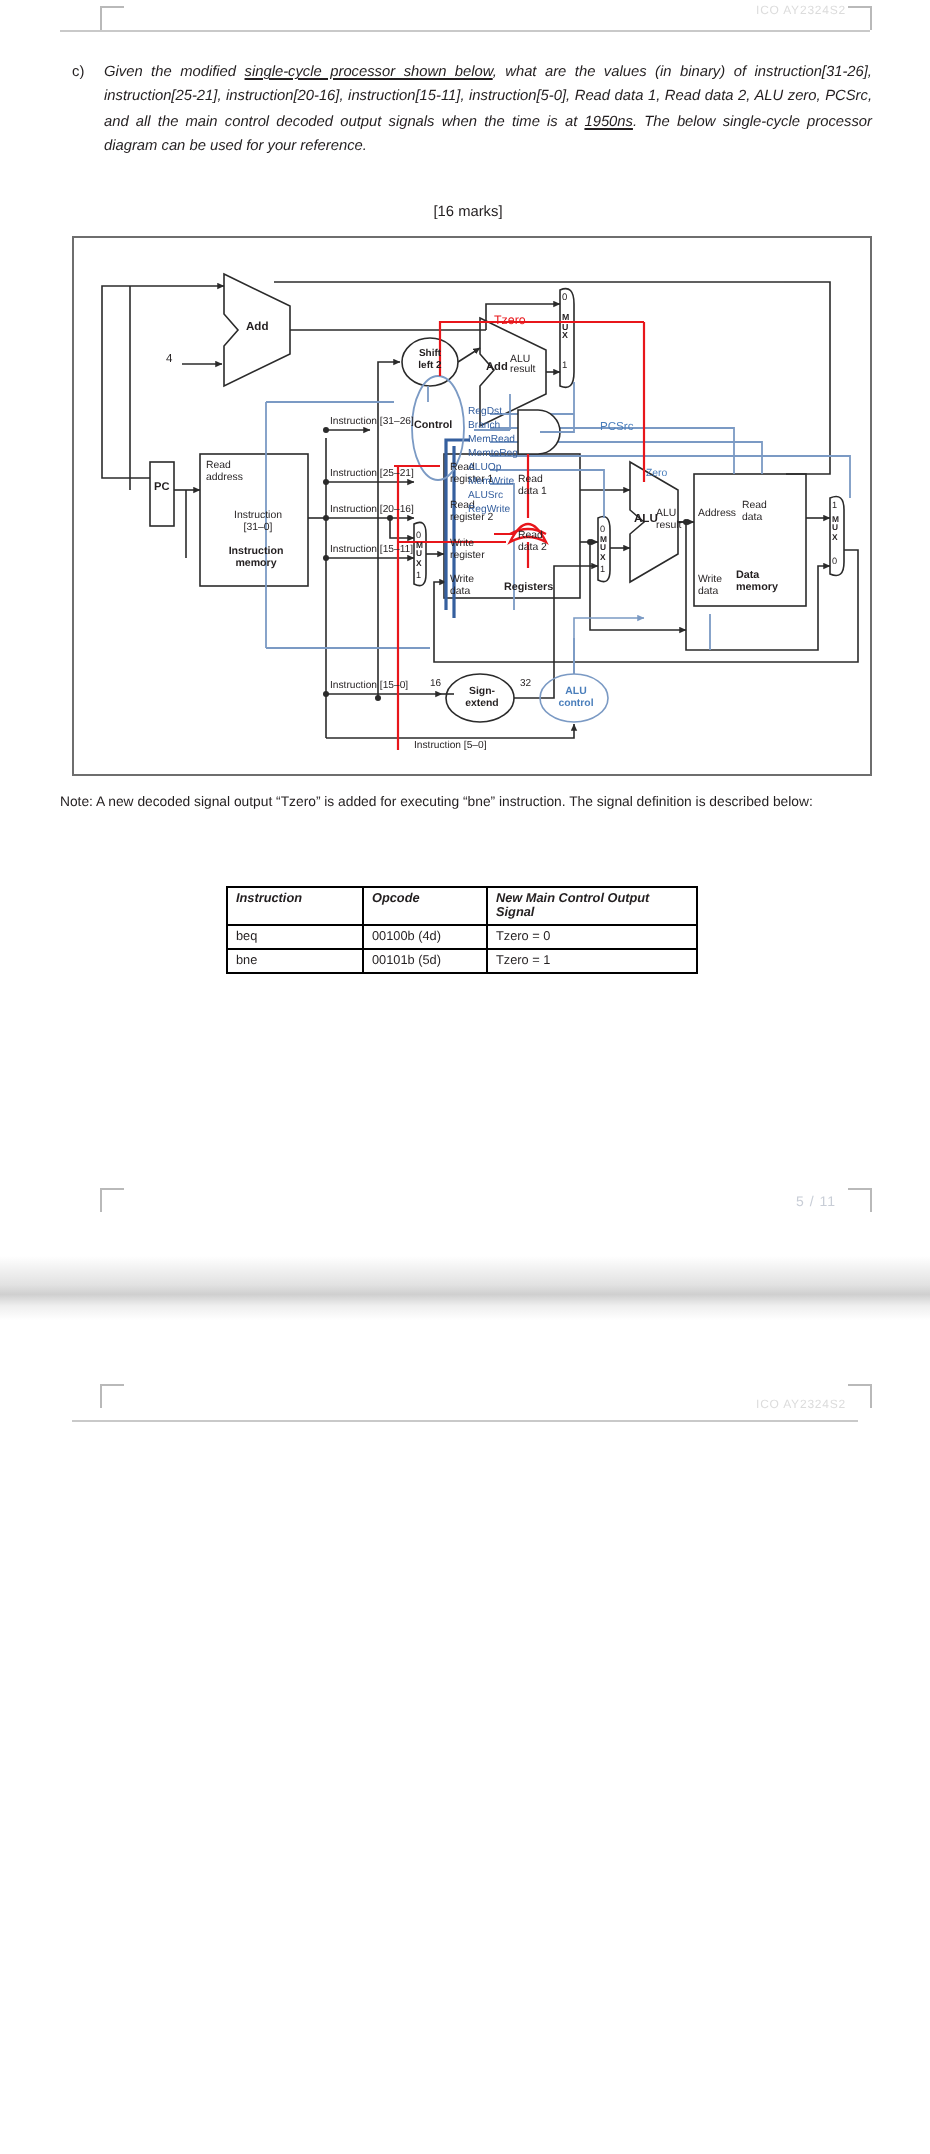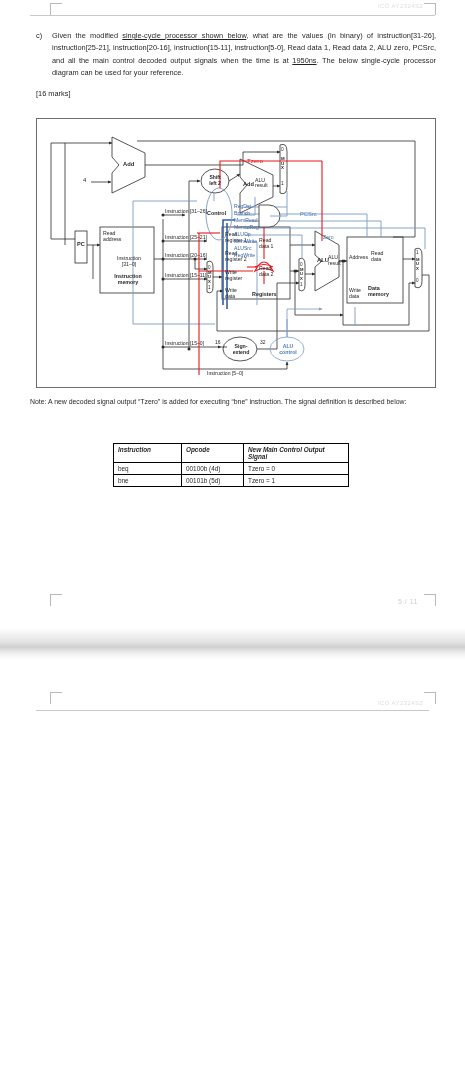--- a/index.html
+++ b/index.html
@@ -21,23 +21,23 @@
   .crop.tl { border-width:1px 0 0 1px; }
   .crop.tr { border-width:1px 1px 0 0; }
 
   .hdrline { position:absolute; height:1px; background:#c9c9c9; }
   .hdrtext { position:absolute; font-size:6px; color:#dcdcdc; letter-spacing:.4px; white-space:nowrap; }
 
   
   .q { position:absolute; left:36px; top:30px; width:400px; }
   .q-row { display:flex; }
   .q-marker { width:16px; flex:0 0 16px; font-size:7.4px; line-height:12.4px; }
-  .q-body { flex:1; font-size:7.4px; line-height:12.4px; text-align:justify; }
+  .q-body { flex:1; font-size:7.4px; line-height:12.4px; text-align:justify;font-style:italic; }
   .u { text-decoration:underline; }
-  .marks { text-align:left; font-size:7.4px; margin-top:9px; padding-right:4px; }
+  .marks { text-align:center; font-size:7.4px; margin-top:21px; padding-right:4px; }
 
   
   .diagram { position:absolute; left:36px; top:118px; width:400px; height:270px;
              border:1px solid #6e6e6e; background:#fff; }
   .dg { position:absolute; left:0; top:0; }
 
   
   .note { position:absolute; left:30px; top:396px; width:406px; font-size:6.9px; line-height:11.6px; }
   .tbl { position:absolute; left:113px; top:443px; width:236px; border-collapse:collapse; }
   .tbl td, .tbl th { border:1px solid #000; padding:2px 4px; font-size:6.4px;

